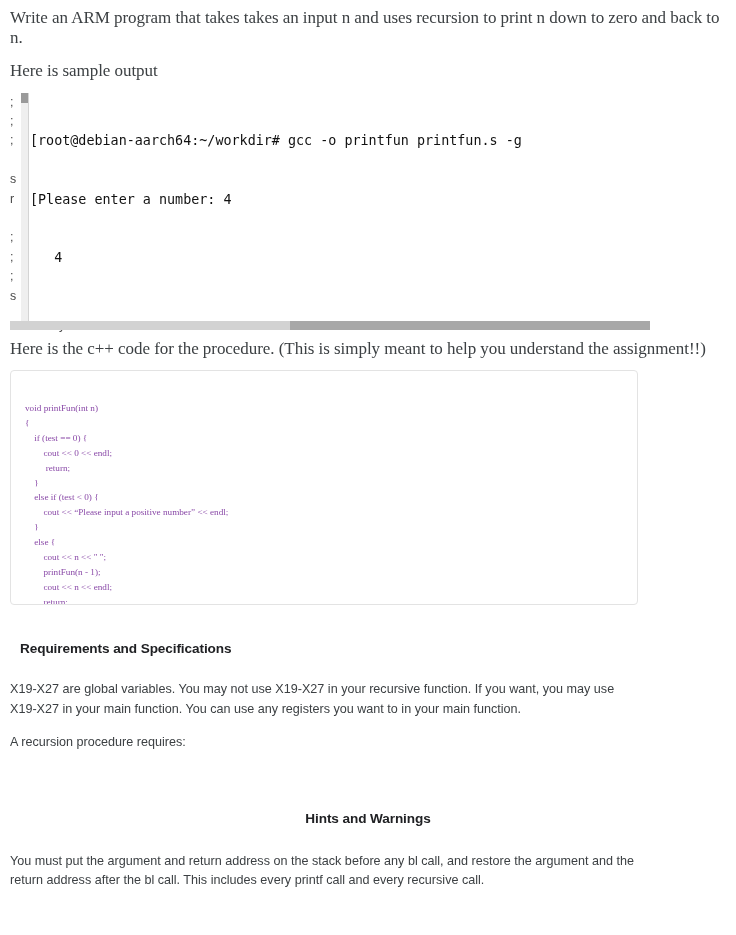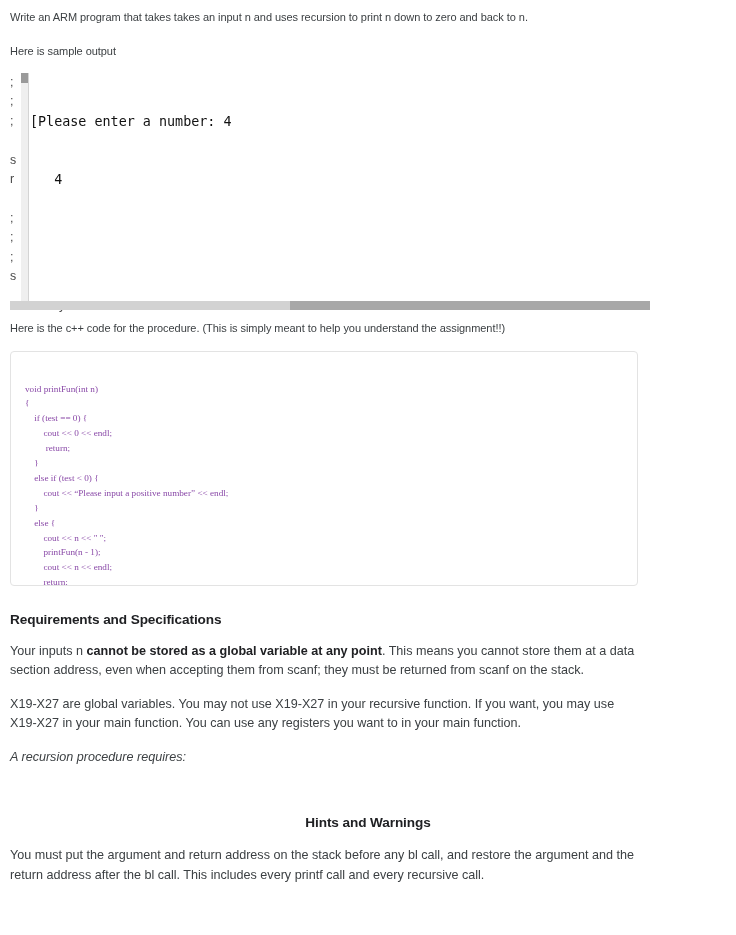--- a/index.html
+++ b/index.html
@@ -18,25 +18,26 @@
   .page {
     position: relative;
     width: 736px;
     height: 935px;
     box-sizing: border-box;
     padding: 0 10px;
   }
 
   
   .para {
-    font-size: 11px;
+    font-size: 17px;
     line-height: 19.5px;
     color: #3c4043;
     margin: 0;
     letter-spacing: -0.05px;
+    font-family: Liberation Serif, serif;
   }
   .intro-line {
     padding-top: 8px;
   }
   .sample-line {
     padding-top: 14px;
   }
 
   
   .term-wrap {
@@ -152,36 +153,36 @@
     color: #8a4aa8;
     white-space: pre;
     margin: 0;
   }
 
   
   .section-head {
     font-size: 13.6px;
     font-weight: bold;
     color: #202124;
-    margin: 0;
+    margin: 10px;
     letter-spacing: -0.1px;
   }
   .req-head { padding-top: 26px; }
   .hints-head { padding-top: 48px; text-align: center; }
 
   .block-para {
     font-size: 12.6px;
     line-height: 19.5px;
     color: #3c4043;
     margin: 0;
     max-width: 634px;
   }
   .p-gap-1 { padding-top: 15px; }
   .p-gap-2 { padding-top: 14px; }
-  .p-gap-3 { padding-top: 14px; font-style: italic; }
+  .p-gap-3 { padding-top: 14px; }
   .p-gap-4 { padding-top: 16px; }
 
   b { font-weight: bold; color: #202124; }
 
   ul.reqs {
     margin: 0;
     padding-top: 9px;
     padding-left: 32px;
     list-style: none;
   }
@@ -224,20 +225,21 @@
 ;
 ;
 s</div>
     <div class="bg-text-bottom">r directory</div>
 
     <div class="term-shot">
       <div class="term-vscroll">
         <div class="term-vscroll-thumb"></div>
       </div>
       <div class="term-body">
+        <div class="term-line">[root@debian-aarch64:~/workdir# gcc -o printfun printfun.s -g</div>
         <div class="term-line">[Please enter a number: 4</div>
         <div class="term-line">   4</div>
         
         
         
         
         
         
         
         
@@ -266,21 +268,20 @@
         cout &lt;&lt; n &lt;&lt; " ";
         printFun(n - 1);
         cout &lt;&lt; n &lt;&lt; endl;
         return;
     }
 }</pre>
   </div>
 
   <h2 class="section-head req-head">Requirements and Specifications</h2>
 
-  <p class="block-para p-gap-1"><span>Your inputs n </span><b>cannot be stored as a global variable at any point</b><span>. This means you cannot store them at a data section address, even when accepting them from scanf; they must be returned from scanf on the stack.</span></p>
 
   <p class="block-para p-gap-2">X19-X27 are global variables. You may not use X19-X27 in your recursive function. If you want, you may use X19-X27 in your main function.  You can use any registers you want to in your main function.</p>
 
   <p class="block-para p-gap-3">A recursion procedure requires:</p>
 
 
   <h2 class="section-head hints-head">Hints and Warnings</h2>
 
   <p class="block-para p-gap-4">You must put the argument and return address on the stack before any bl call, and restore the argument and the return address after the bl call.   This includes every printf call and every recursive call.</p>
 

